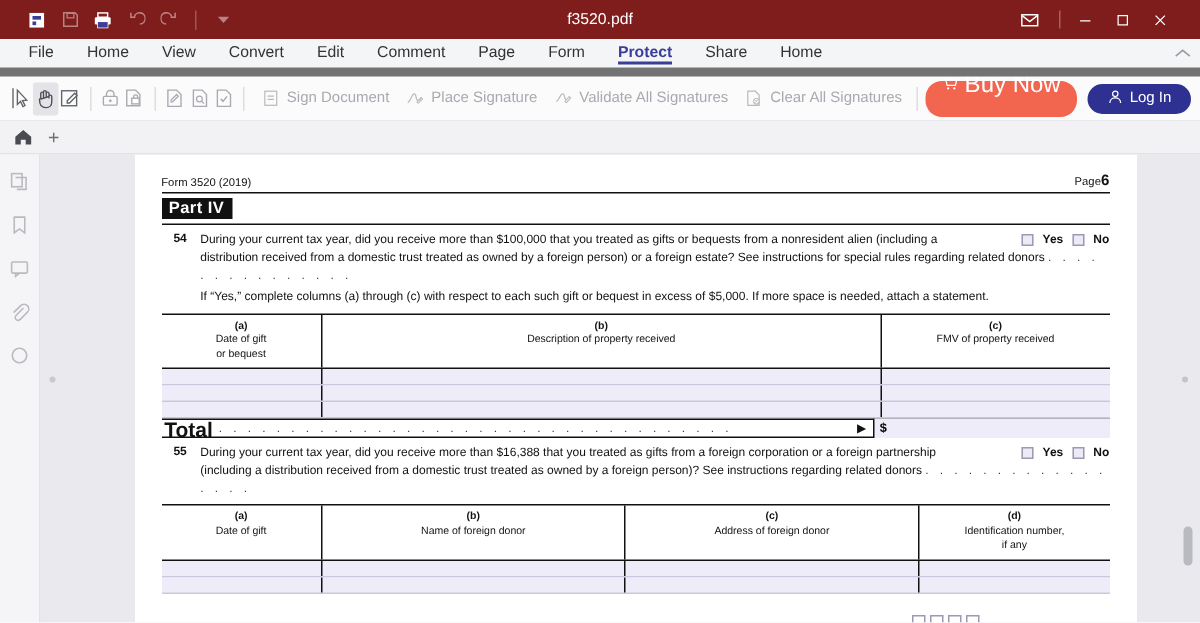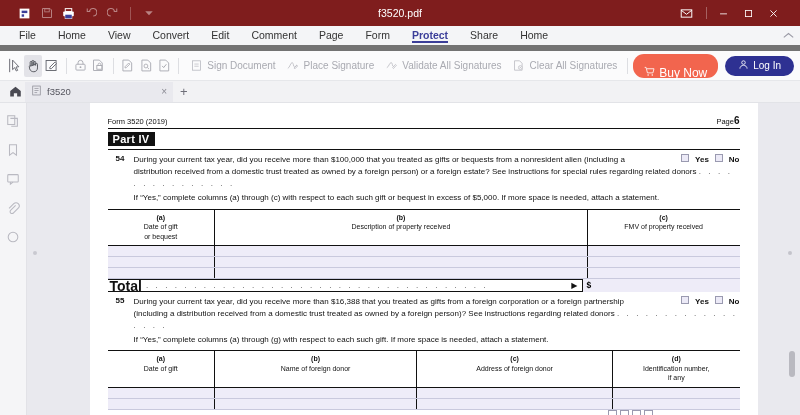--- a/index.html
+++ b/index.html
@@ -63,22 +63,22 @@
   .rb { width: 22px; height: 22px; display:flex; align-items:center; justify-content:center; color:#61636b; }
   .rb.sel { background: #e3e3e8; border-radius: 2px; }
   .rb-sep { width:1px; height:16px; background:#dddee2; margin: 0 5px; }
   .rb-txt {
     display:flex; align-items:center; gap:4px; font-size:10px; color:#a9aab1;
     padding: 0 5px; white-space: nowrap;
   }
   .rb-txt .gi { width:14px; height:14px; display:flex; align-items:center; justify-content:center; }
   .spacer { flex: 1; }
   .btn-buy {
-    background:#f2654e; color:#fff; font-size:12px; border-radius:11px;
-    height:20px; padding: 12px 11px; display:flex; align-items:flex-start; gap:4px;
+    background:#f2654e; color:#fff; font-size:16px; border-radius:11px;
+    height:20px; padding: 12px 11px; display:flex; align-items:flex-end; gap:4px;
     white-space: nowrap;
   }
   .btn-login {
     background:#2e3192; color:#fff; font-size:10px; border-radius:11px;
     height:20px; padding: 0 13px; display:flex; align-items:center; gap:4px;
     margin-left:7px; white-space: nowrap;
   }
 
   
   .tabbar {
@@ -142,21 +142,21 @@
   .parttitle { font-size:9.5px; font-weight:bold; color:#111; margin-left:10px; line-height:1.25; }
   .partsub { font-size:9px; font-weight:bold; color:#111; }
 
   .thinrule { border-top: 0.8px solid #111; margin-top: 3px; }
 
   .qrow { display:flex; margin-top:4px; }
   .qnum { width:26px; font-size:8px; font-weight:bold; color:#111; text-align:right; padding-right:9px; flex:none; }
   .qbody { flex:1; font-size:8px; color:#111; line-height:1.5; }
   .qjust { text-align: justify; }
   .dotleader { letter-spacing: 2.6px; color:#3a3a3a; }
-  .ynwrap { float:right; display:flex; gap:6px; margin-left:24px; }
+  .ynwrap { float:right; display:flex; align-items:center; gap:6px; margin-left:24px; }
   .cbx { width:8px; height:8px; border:1px solid #9a9ab0; background:#eceaf7; display:inline-block; }
   .ynlab { font-size:8px; font-weight:bold; color:#111; }
   .qnote { font-size:8px; color:#111; margin-top:2px; line-height:1.5; }
 
   
   .ftable { margin-top: 5px; border-top:1.2px solid #111; }
   .fthead { display:flex; border-bottom: 1.2px solid #111; }
   .fth {
     text-align:center; font-size:7px; color:#111; padding: 3px 2px 4px 2px;
     line-height:1.35; border-right:1px solid #111;
@@ -389,30 +389,20 @@
       <span>Log In</span>
     </div>
   </div>
 
   <div class="tabbar">
     <div class="home-ico">
       <svg width="13" height="13" viewBox="0 0 16 16">
           <path d="M1.5 7.5L8 2l6.5 5.5V14H10v-4H6v4H1.5z" fill="#4a4a52"></path>
         </svg>
     </div>
-    <div class="doctab">
-      <span>
-        <svg width="11" height="11" viewBox="0 0 16 16">
-            <rect x="2.5" y="1.5" width="11" height="13" fill="none" stroke="#8d8d96" stroke-width="1.1"></rect>
-            <path d="M5 5h6M5 8h6M5 11h4" stroke="#8d8d96" stroke-width="1"></path>
-          </svg>
-      </span>
-      <span>f3520</span>
-      <span class="tabclose">×</span>
-    </div>
     <div class="newtab">+</div>
   </div>
 
   <div class="workarea">
 
     <div class="lefticons">
       <div class="li">
         <svg width="14" height="14" viewBox="0 0 16 16">
             <rect x="2" y="2" width="8" height="10" fill="none" stroke="#b9b9c1" stroke-width="1.2"></rect>
             <path d="M5 5h8v9H6" fill="none" stroke="#b9b9c1" stroke-width="1.2"></path>
@@ -518,21 +508,20 @@
           <div class="qnum">55</div>
           <div class="qbody">
             <div class="ynwrap">
               <span class="cbx"></span>
               <span class="ynlab">Yes</span>
               <span class="cbx"></span>
               <span class="ynlab">No</span>
             </div>
             <span class="qjust">During your current tax year, did you receive more than $16,388 that you treated as gifts from a foreign corporation or a foreign partnership (including a distribution received from a domestic trust treated as owned by a foreign person)? See instructions regarding related donors</span>
             <span class="dotleader">. . . . . . . . . . . . . . . . .</span>
-            <div class="qnote">If “Yes,” complete columns (a) through (g) with respect to each such gift. If more space is needed, attach a statement.</div>
           </div>
         </div>
 
         <div class="ftable2">
           <div class="fthead">
             <div class="fth" style="width:17%">
               <div class="lt">(a)</div>
               <div>Date of gift</div>
             </div>
             <div class="fth" style="width:32%">

